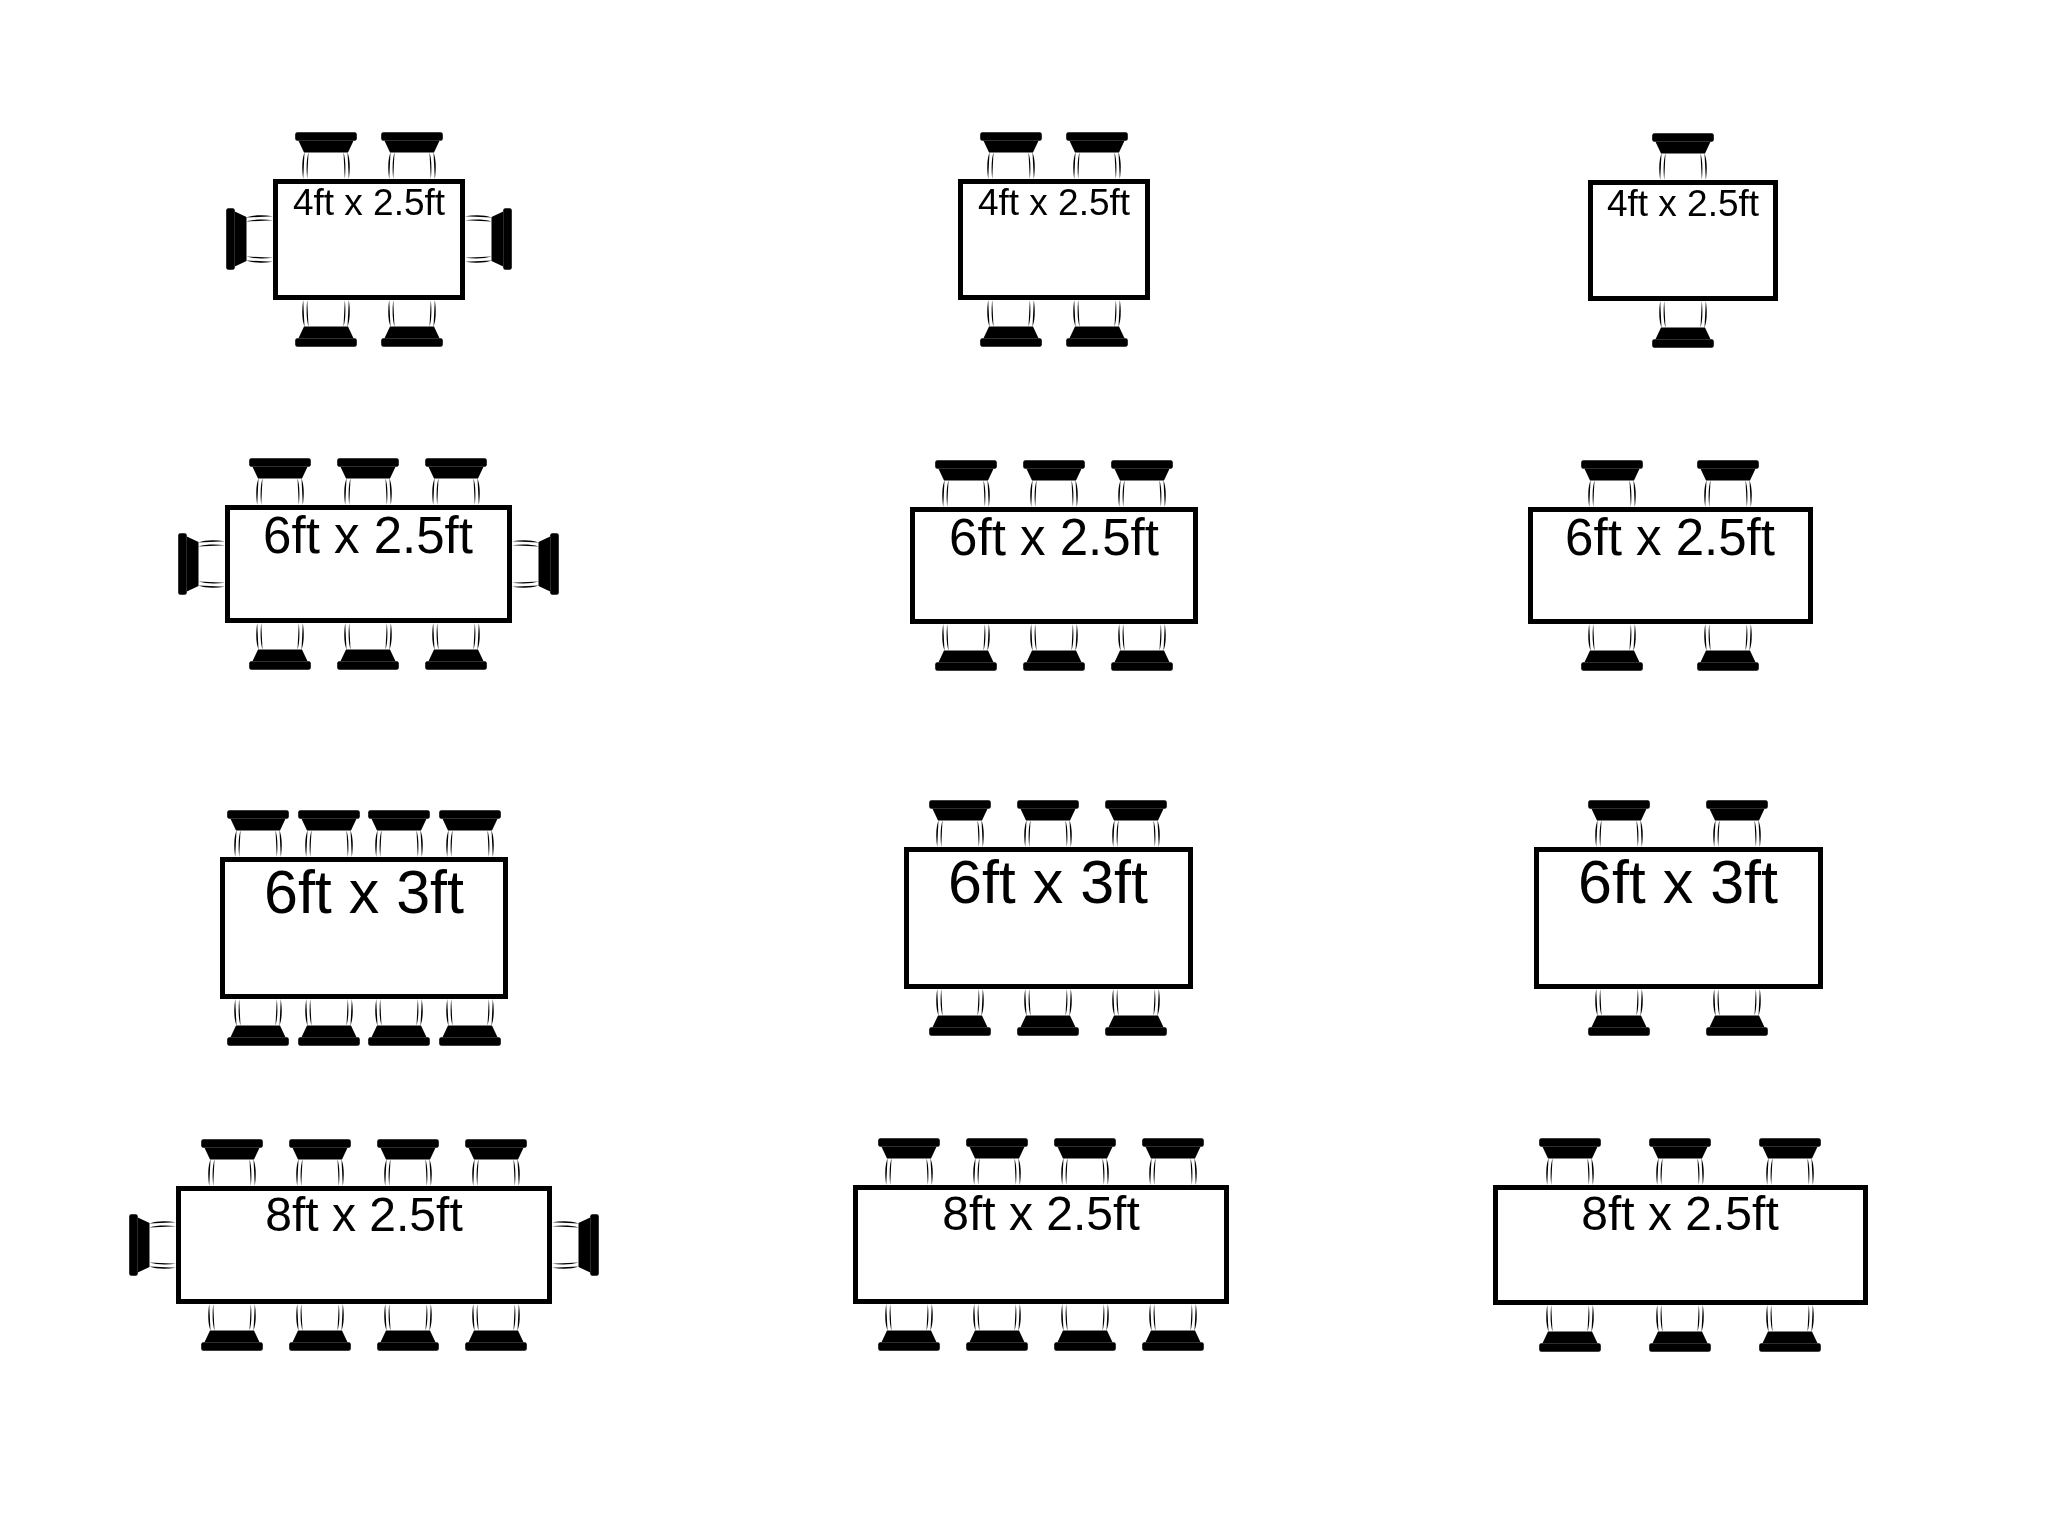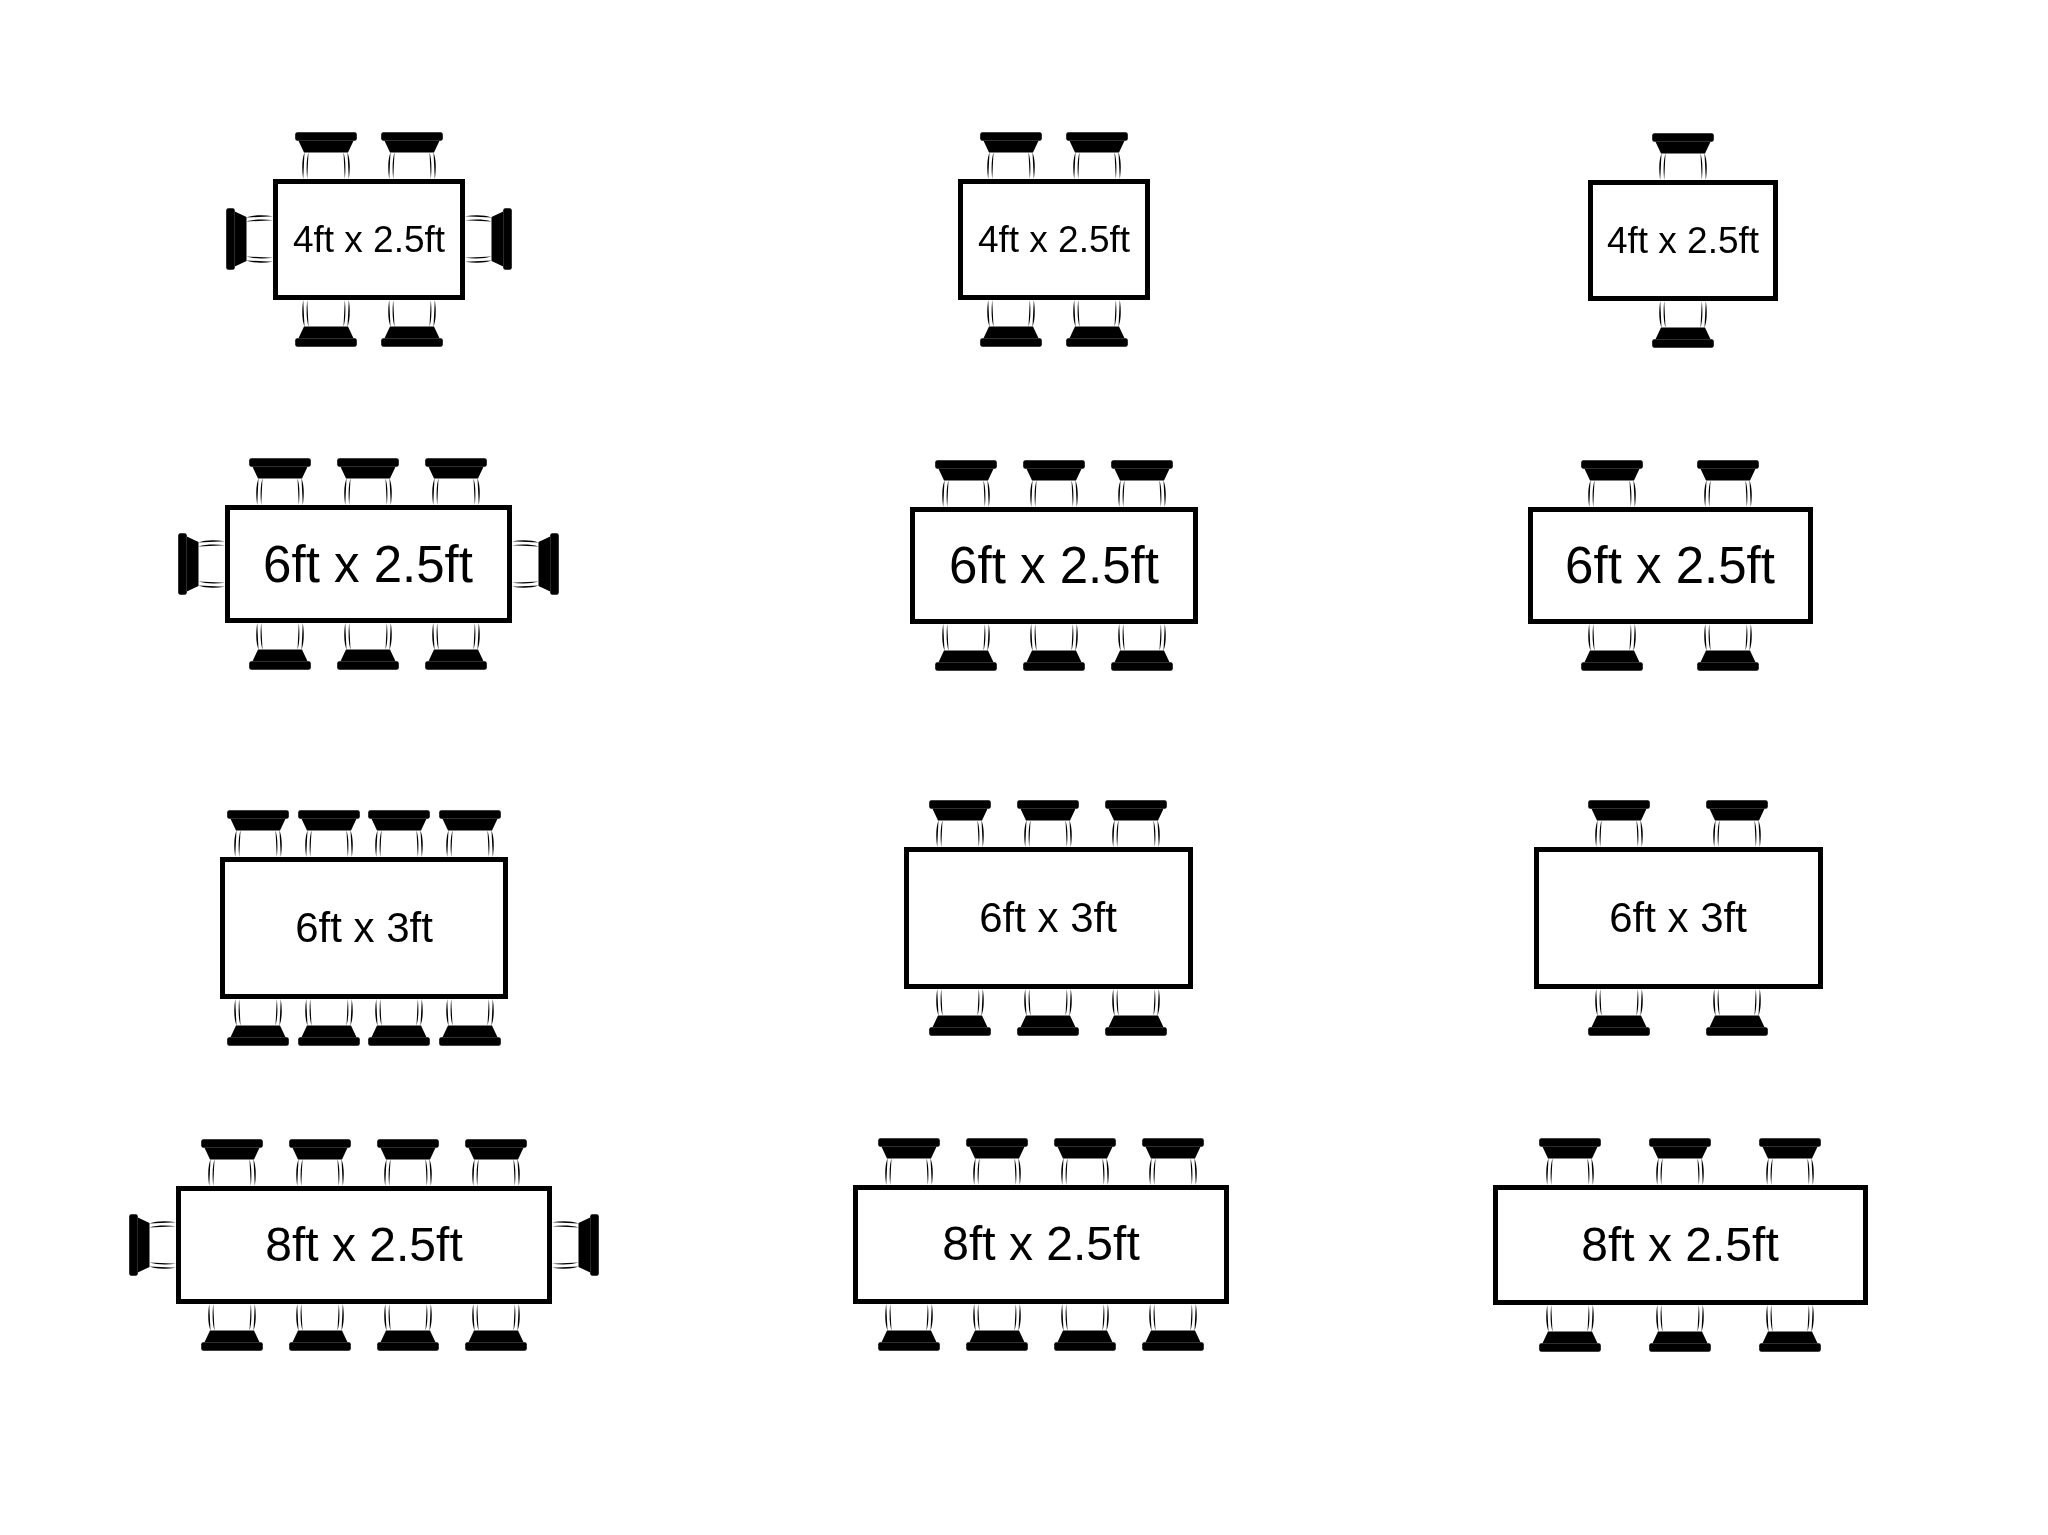--- a/index.html
+++ b/index.html
@@ -36,31 +36,31 @@
     display: flex;
     align-items: center;
     justify-content: flex-end;
   }
   .side.right { justify-content: flex-start; }
   .table-rect {
     box-sizing: border-box;
     border: 5px solid var(--table-border, #000000);
     background: #ffffff;
     display: flex;
-    align-items: center;
+    align-items: flex-start;
     justify-content: center;
   }
   .table-label {
     color: var(--label-color, #000000);
     white-space: nowrap;
     line-height: 1;
   }
   .size-row1 .table-label { font-size: 37px; }
   .size-row2 .table-label { font-size: 51px; }
-  .size-row3 .table-label { font-size: 42px; }
+  .size-row3 .table-label { font-size: 61px; }
   .size-row4 .table-label { font-size: 48px; }
 
   .chair { display: block; }
 </style>
 </head>
 <body>
 
 <div class="canvas" id="canvas">
   <svg class="defs-svg" aria-hidden="true">
     <defs>

